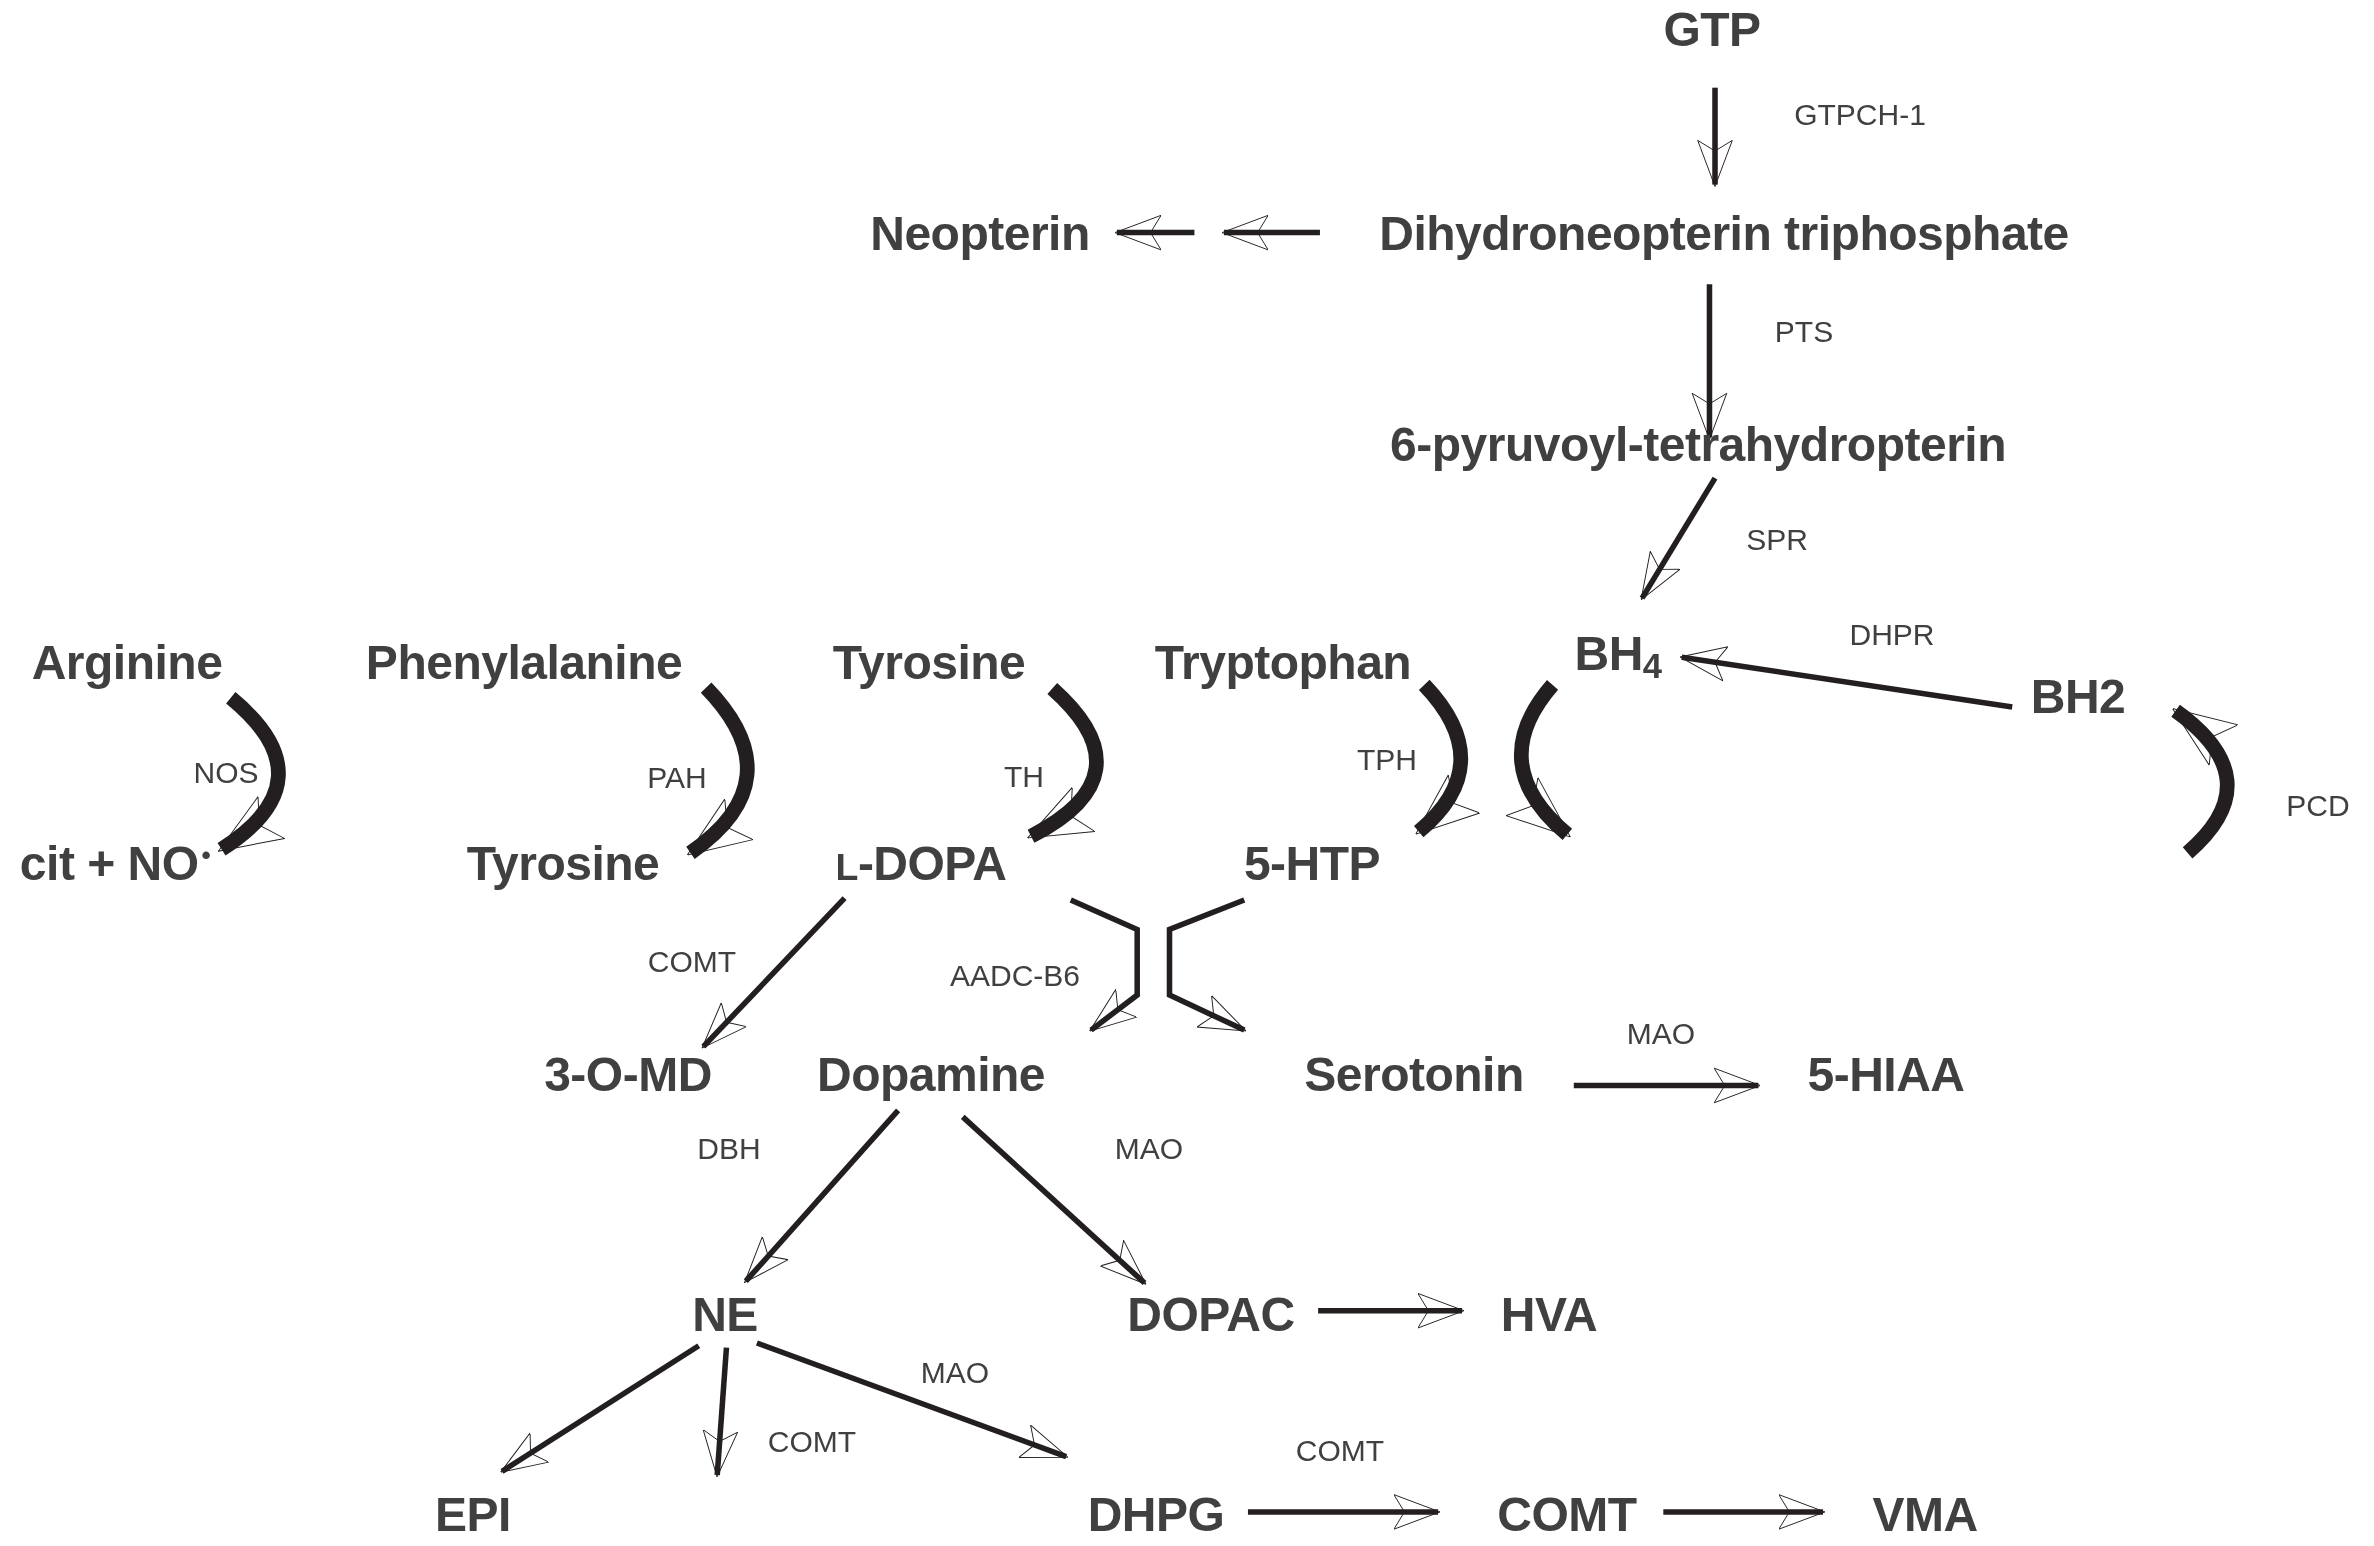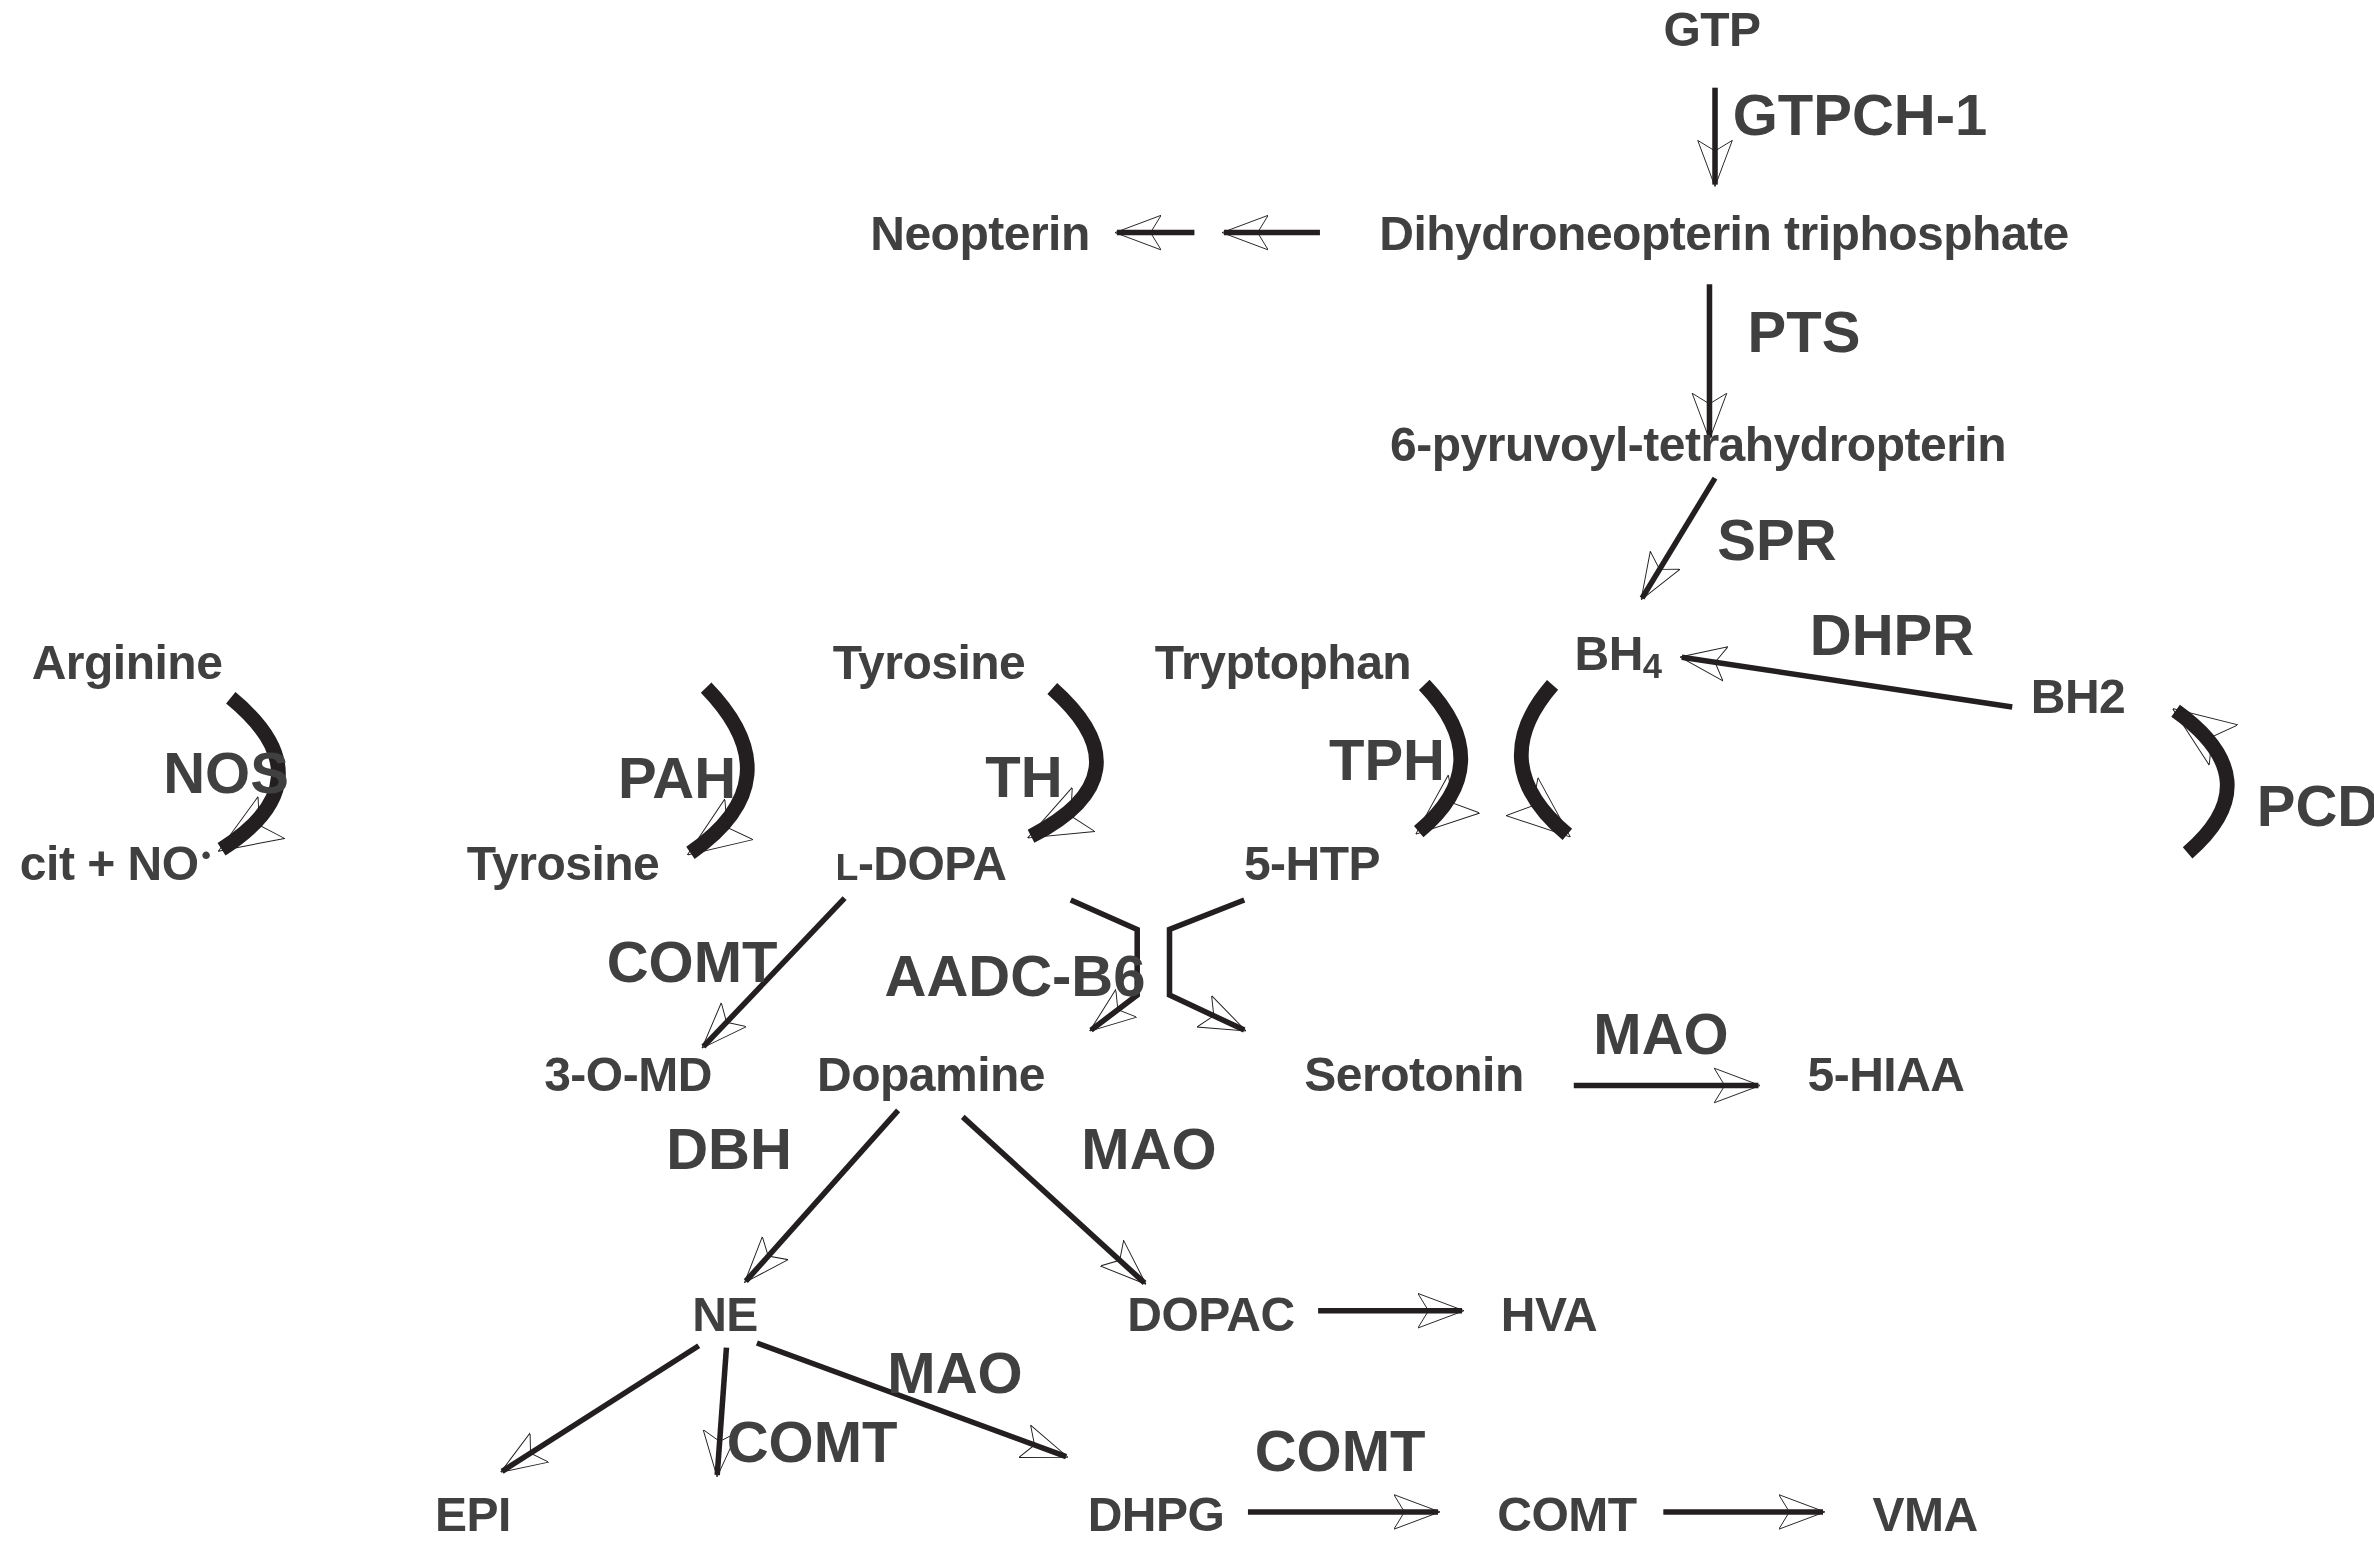--- a/index.html
+++ b/index.html
@@ -33,22 +33,22 @@
     transform: translate(-50%, -50%);
     white-space: nowrap;
     line-height: 1;
   }
   .node {
     font-size: 48px;
     font-weight: 700;
     letter-spacing: -0.5px;
   }
   .enzyme {
-    font-size: 58px;
-    font-weight: 700;
+    font-size: 30px;
+    font-weight: 400;
     letter-spacing: 0;
   }
   .sub {
     font-size: 0.72em;
     vertical-align: -0.22em;
   }
   .smallcap {
     font-size: 0.78em;
   }
   .radical {
@@ -103,20 +103,21 @@
 
   <div class="label node" style="left:1712px; top:29.5px">GTP</div>
   <div class="label node" style="left:980px; top:234px">Neopterin</div>
   <div class="label node" style="left:1724px; top:234px">Dihydroneopterin triphosphate</div>
   <div class="label node" style="left:1698px; top:445px">6-pyruvoyl-tetrahydropterin</div>
 
   <div class="label node" style="left:1618px; top:657px"><span>BH</span><span class="sub">4</span></div>
   <div class="label node" style="left:2078px; top:697px">BH2</div>
 
   <div class="label node" style="left:127px; top:663px">Arginine</div>
+  <div class="label node" style="left:524px; top:663px">Phenylalanine</div>
   <div class="label node" style="left:929px; top:663px">Tyrosine</div>
   <div class="label node" style="left:1283px; top:663px">Tryptophan</div>
 
   <div class="label node" style="left:115px; top:864px"><span>cit + NO</span><span class="radical">•</span></div>
   <div class="label node" style="left:563px; top:864px">Tyrosine</div>
   <div class="label node" style="left:921px; top:864px"><span class="smallcap">L</span><span>-DOPA</span></div>
   <div class="label node" style="left:1312px; top:864px">5-HTP</div>
 
   <div class="label node" style="left:628px; top:1075px">3-O-MD</div>
   <div class="label node" style="left:931px; top:1075px">Dopamine</div>

